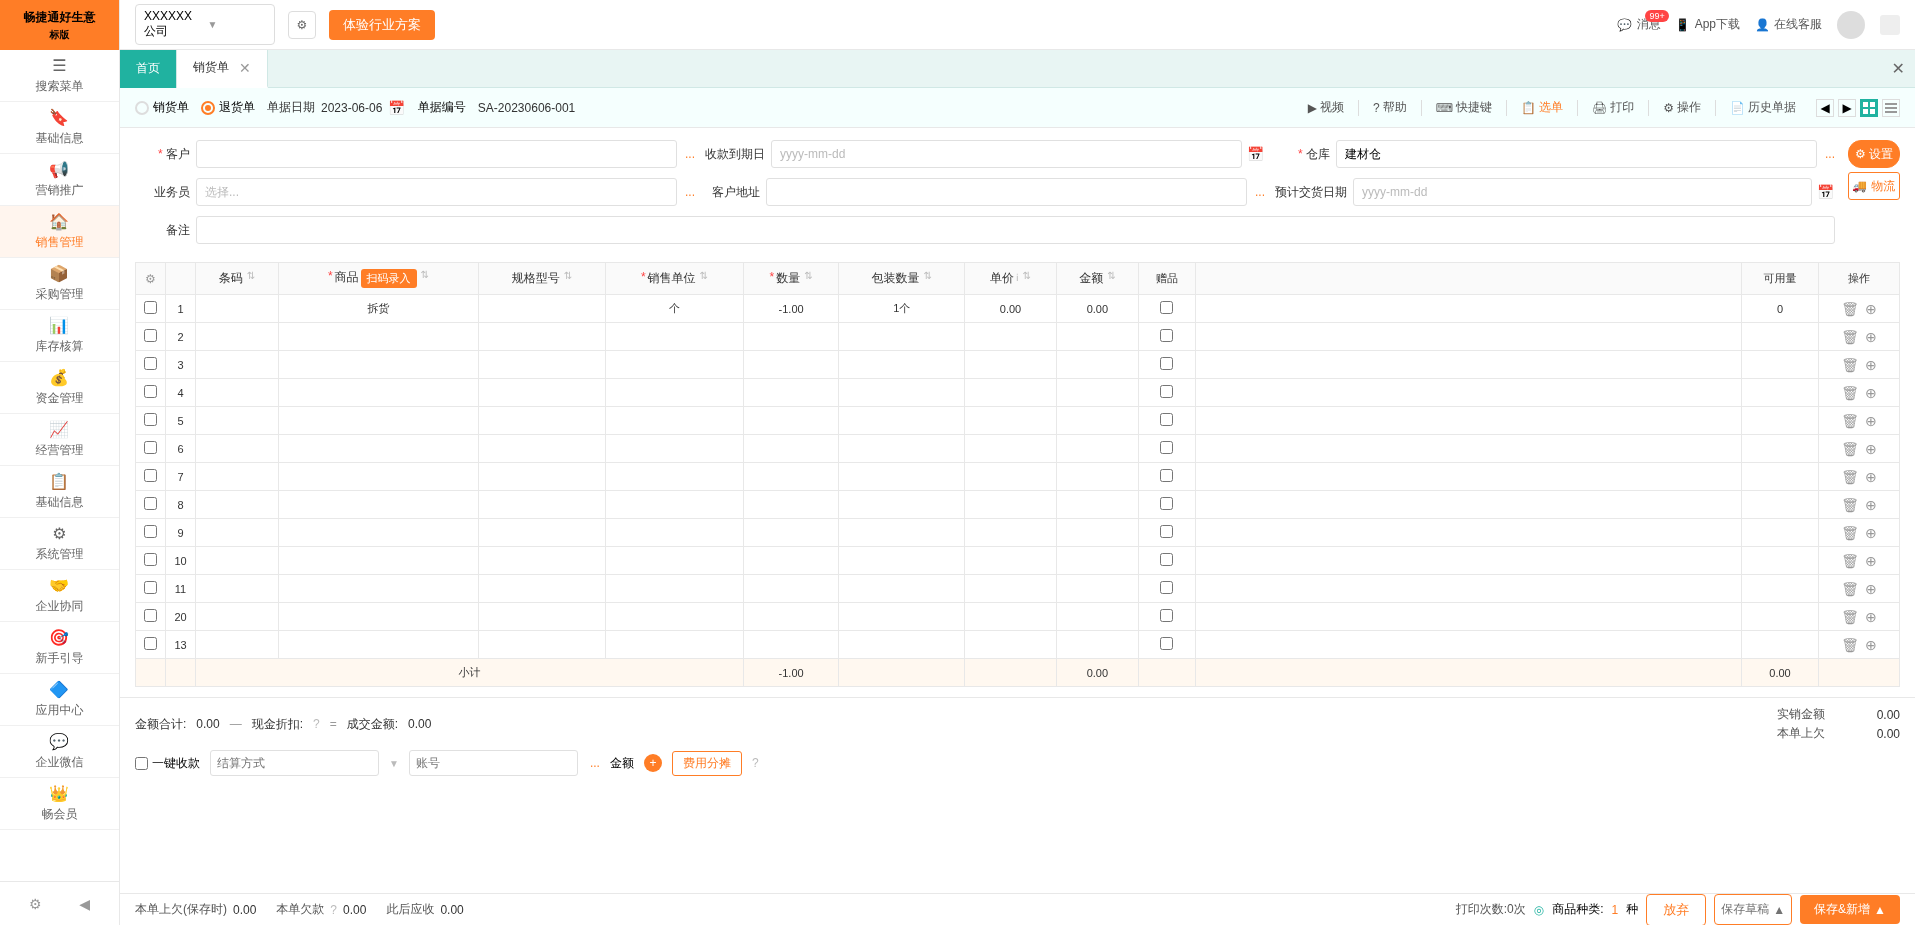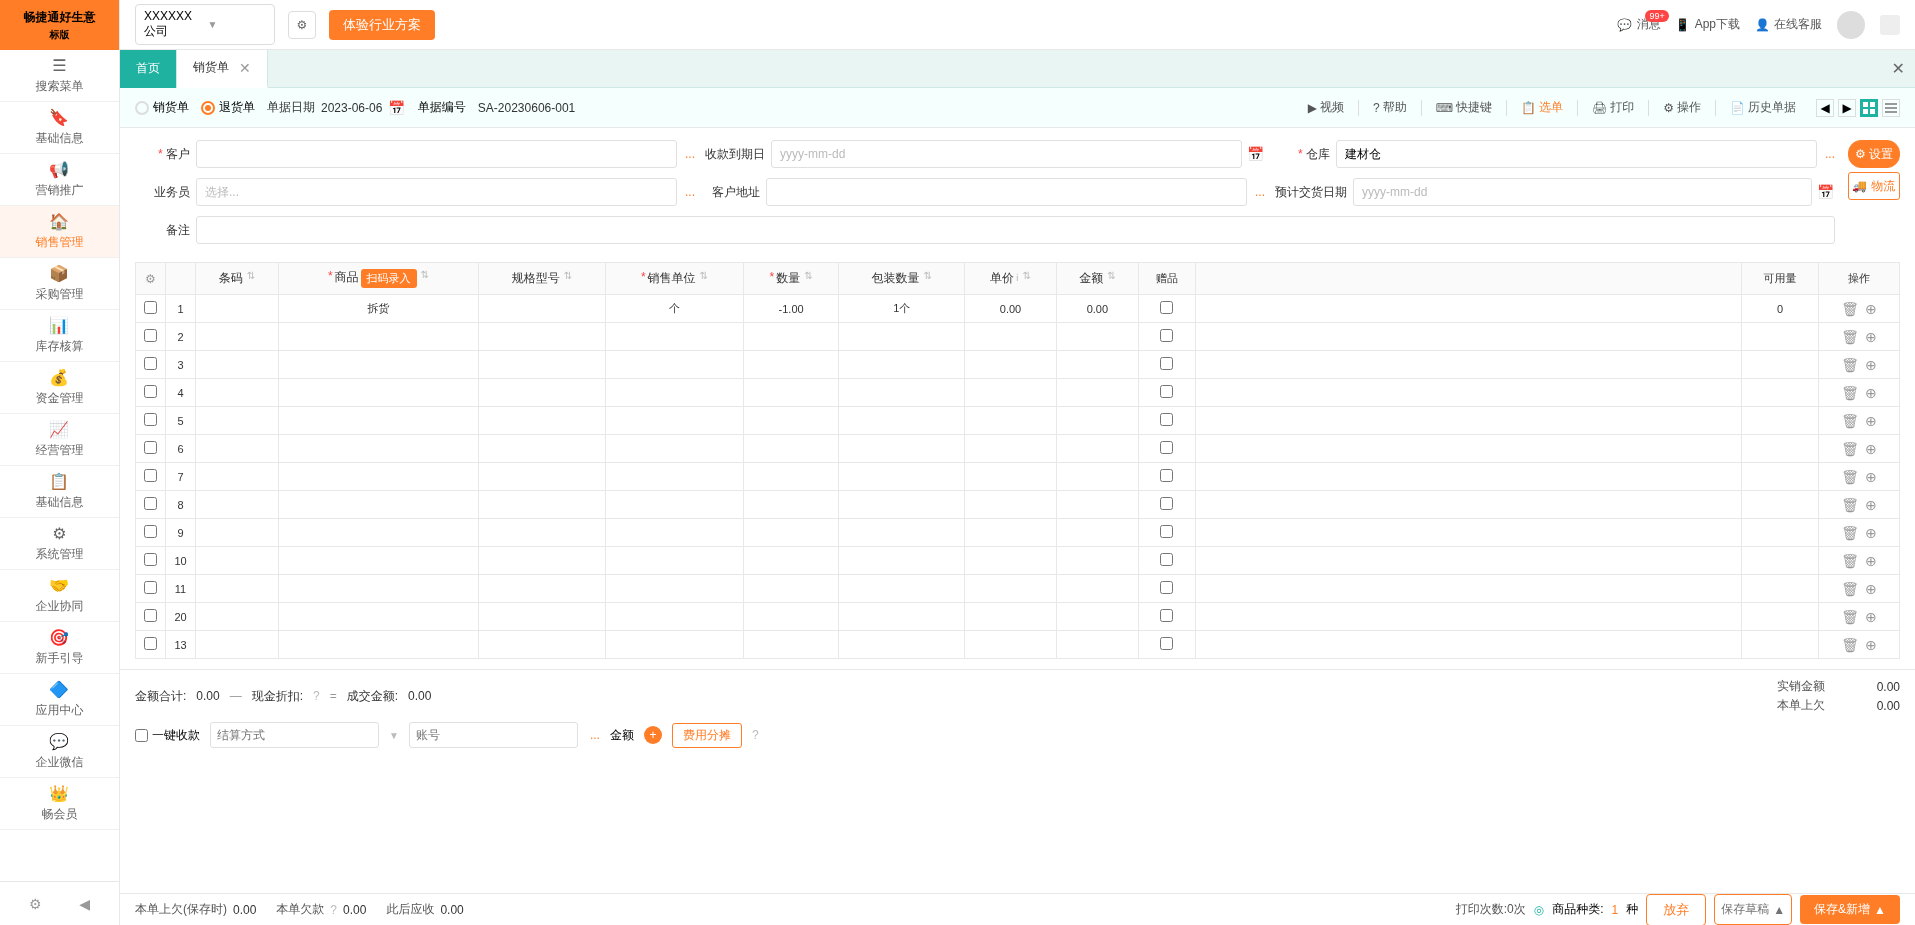--- a/index.html
+++ b/index.html
@@ -778,20 +778,33 @@
             <td></td>
             <td></td>
             <td>
               <div class="ops-cell">
                 <span class="op-btn">🗑</span>
                 <span class="op-btn">⊕</span>
               </div>
             </td>
           </tr>
 
+        <tr class="subtotal-row">
+          <td></td>
+          <td></td>
+          <td colspan="4">小计</td>
+          <td class="negative">-1.00</td>
+          <td></td>
+          <td></td>
+          <td>0.00</td>
+          <td></td>
+          <td></td>
+          <td>0.00</td>
+          <td></td>
+        </tr>
       </tbody>
     </table>
   </div>
 
   <div class="form-bottom">
     <div class="summary-row">
       <span class="summary-label">金额合计:</span>
       <span class="summary-val">0.00</span>
       <span class="dash">—</span>
       <span class="summary-label">现金折扣:</span>

